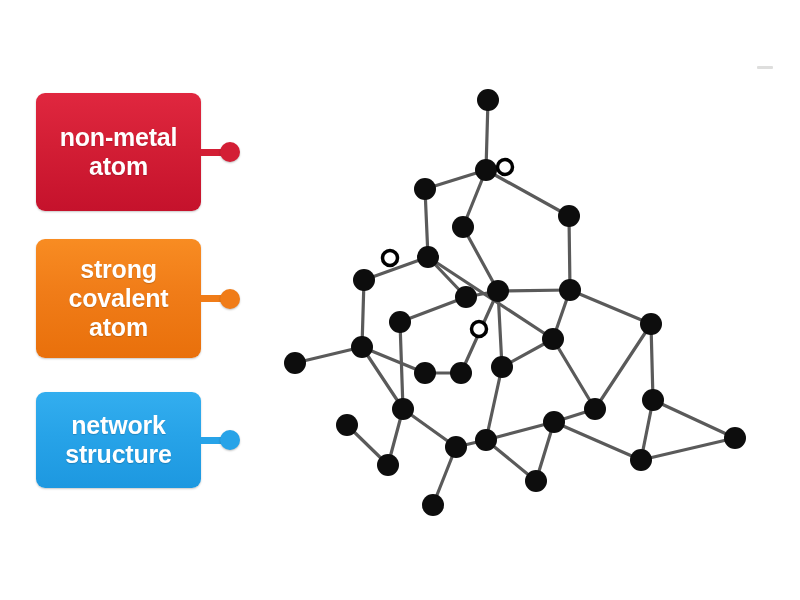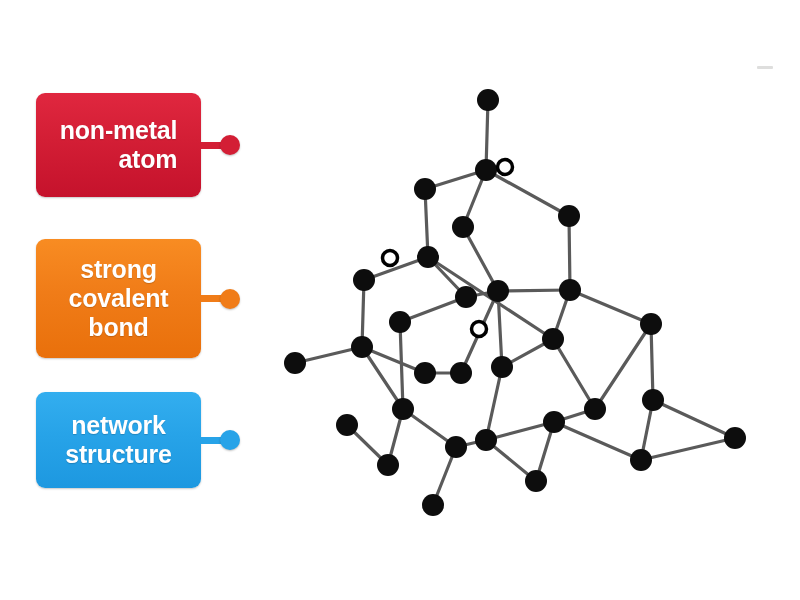--- a/index.html
+++ b/index.html
@@ -86,34 +86,34 @@
     border-radius: 1px;
   }
 </style>
 </head>
 <body>
 
 <div id="stage">
 
   <div id="labels-layer">
       <div class="label-group" style="left: 36px; top: 93px;">
-        <div class="label-box" style="height: 104px; font-size: 25px; background: linear-gradient(rgb(224, 39, 63) 0%, rgb(211, 30, 53) 45%, rgb(197, 18, 44) 100%); text-align: right;">
+        <div class="label-box" style="height: 118px; font-size: 25px; background: linear-gradient(rgb(224, 39, 63) 0%, rgb(211, 30, 53) 45%, rgb(197, 18, 44) 100%);">
           <span class="label-text">non-metal
 atom</span>
         </div>
         <div class="connector">
           <div class="stem" style="background: rgb(211, 30, 53);"></div>
           <div class="dot" style="background: rgb(211, 30, 53);"></div>
         </div>
       </div>
       <div class="label-group" style="left: 36px; top: 239px;">
         <div class="label-box" style="height: 119px; font-size: 25px; background: linear-gradient(rgb(248, 140, 34) 0%, rgb(240, 124, 24) 45%, rgb(233, 112, 11) 100%);">
           <span class="label-text">strong
 covalent
-bond</span>
+atom</span>
         </div>
         <div class="connector">
           <div class="stem" style="background: rgb(240, 124, 24);"></div>
           <div class="dot" style="background: rgb(240, 124, 24);"></div>
         </div>
       </div>
       <div class="label-group" style="left: 36px; top: 392px;">
         <div class="label-box" style="height: 96px; font-size: 25px; background: linear-gradient(rgb(51, 174, 239) 0%, rgb(39, 163, 232) 45%, rgb(29, 152, 224) 100%);">
           <span class="label-text">network
 structure</span>

